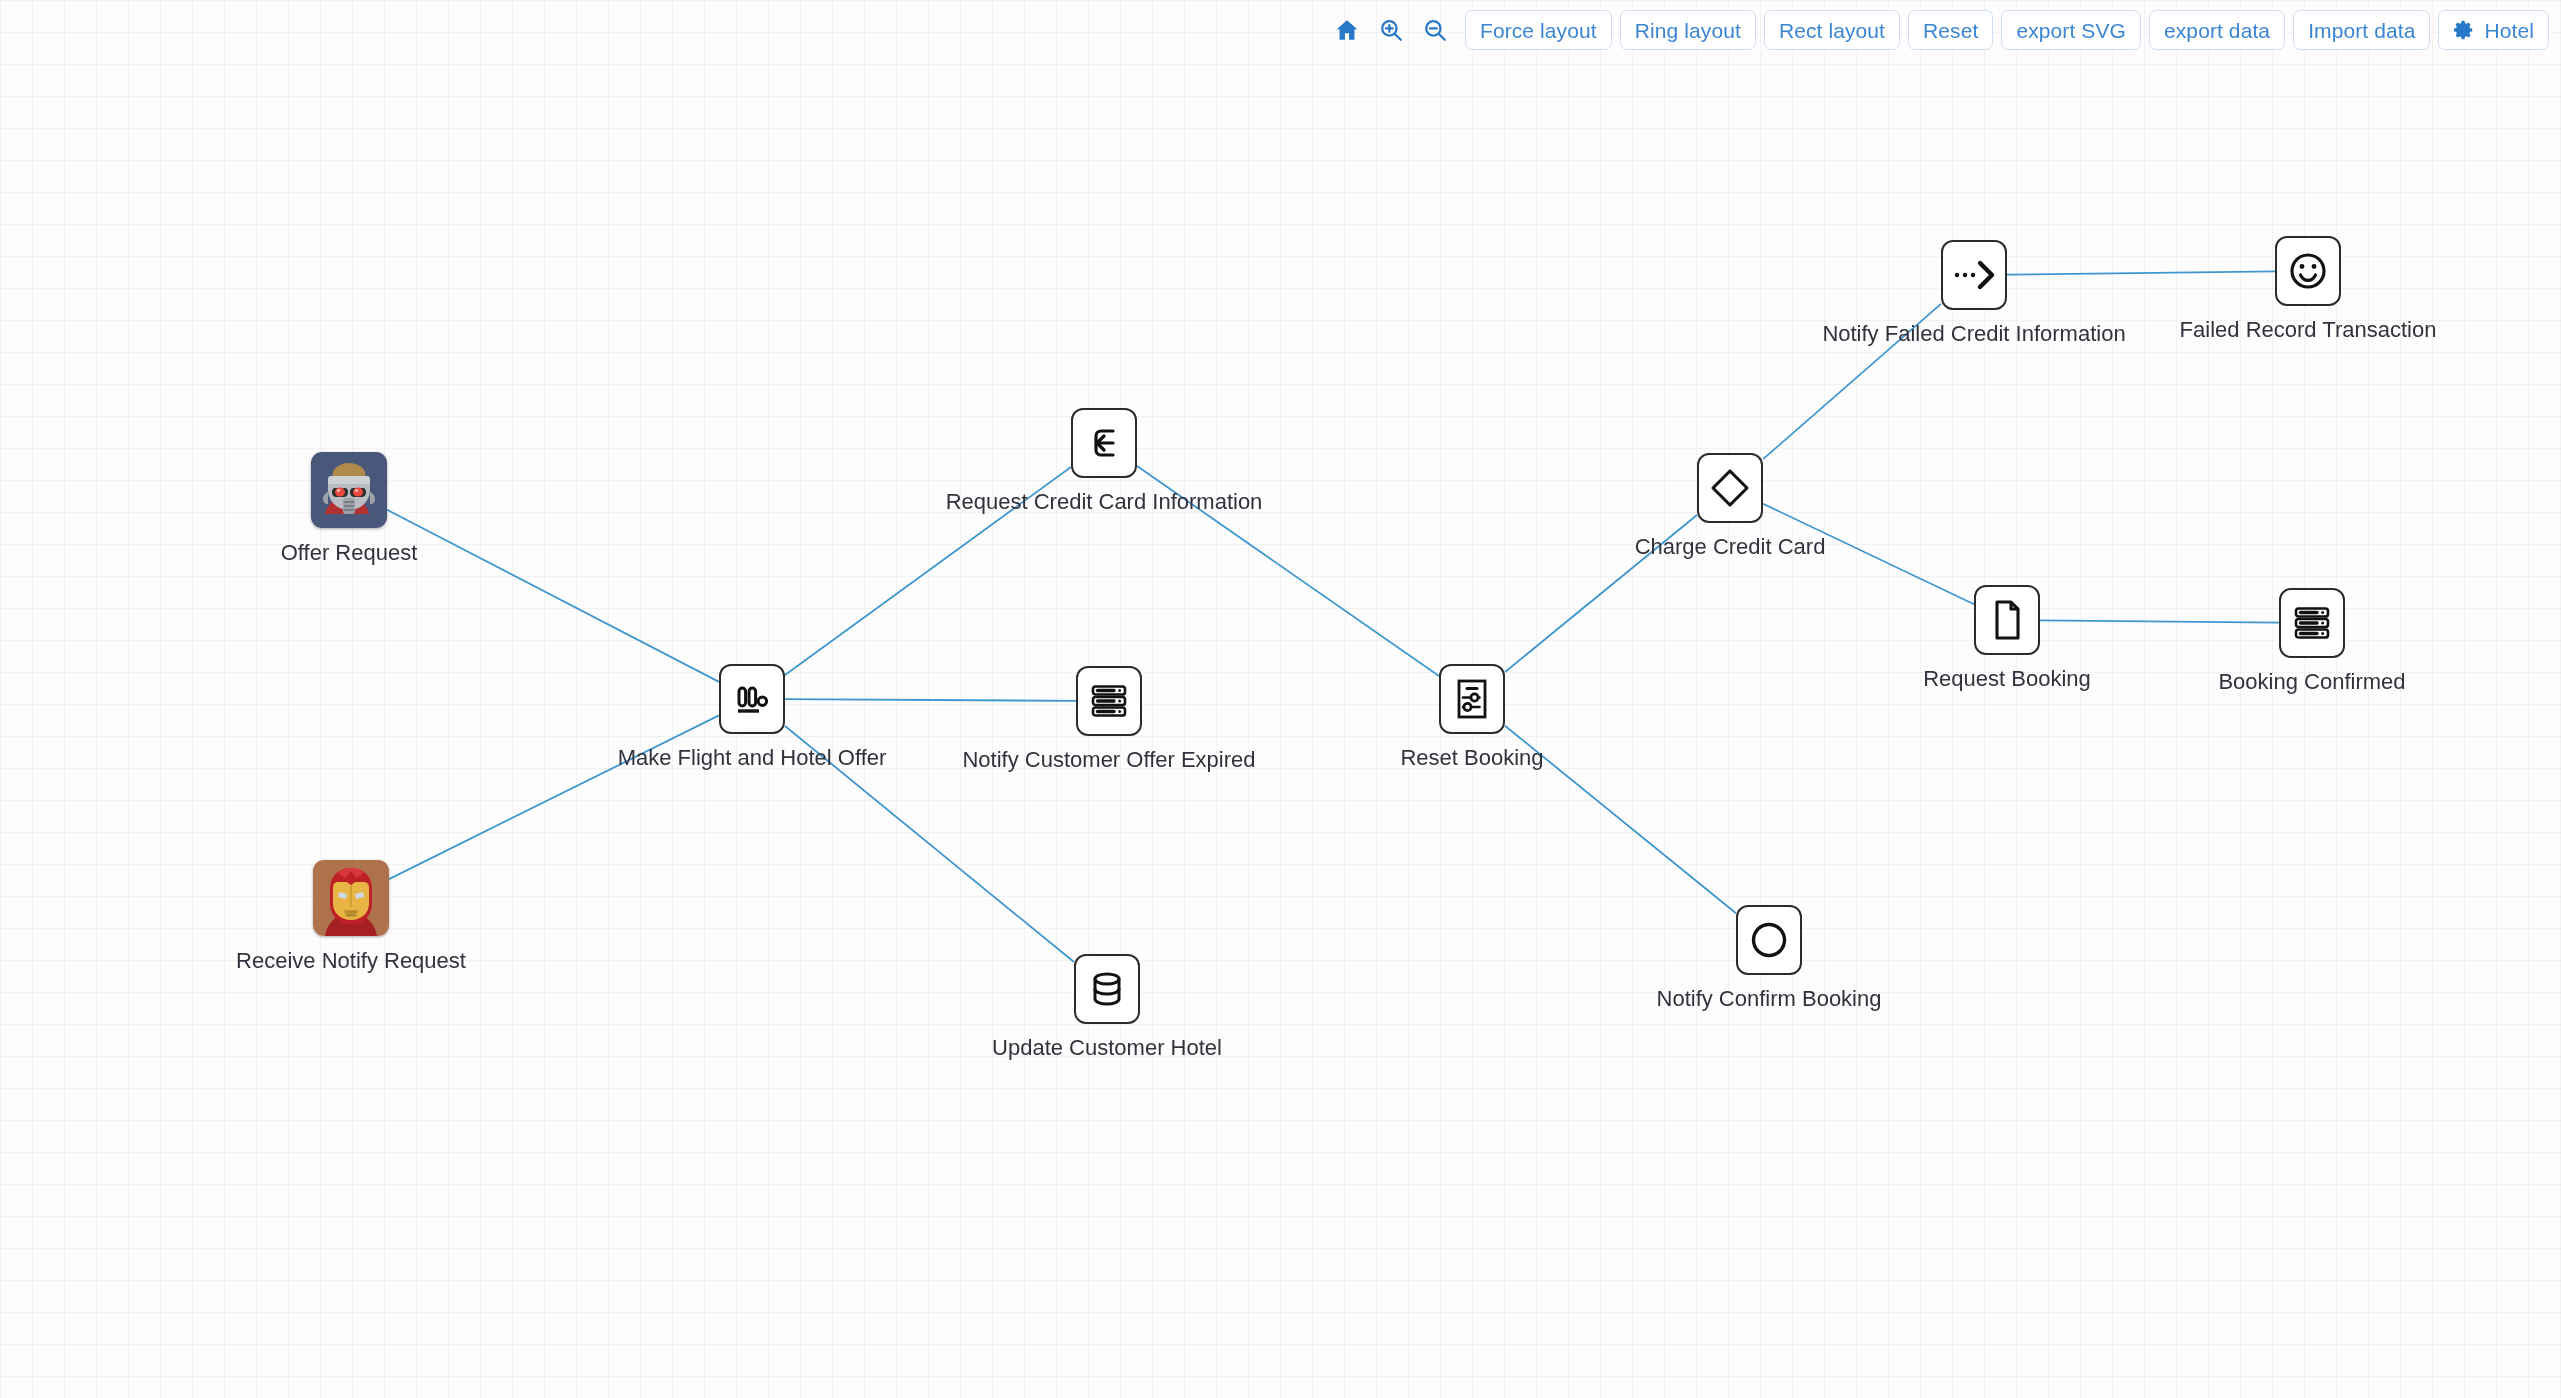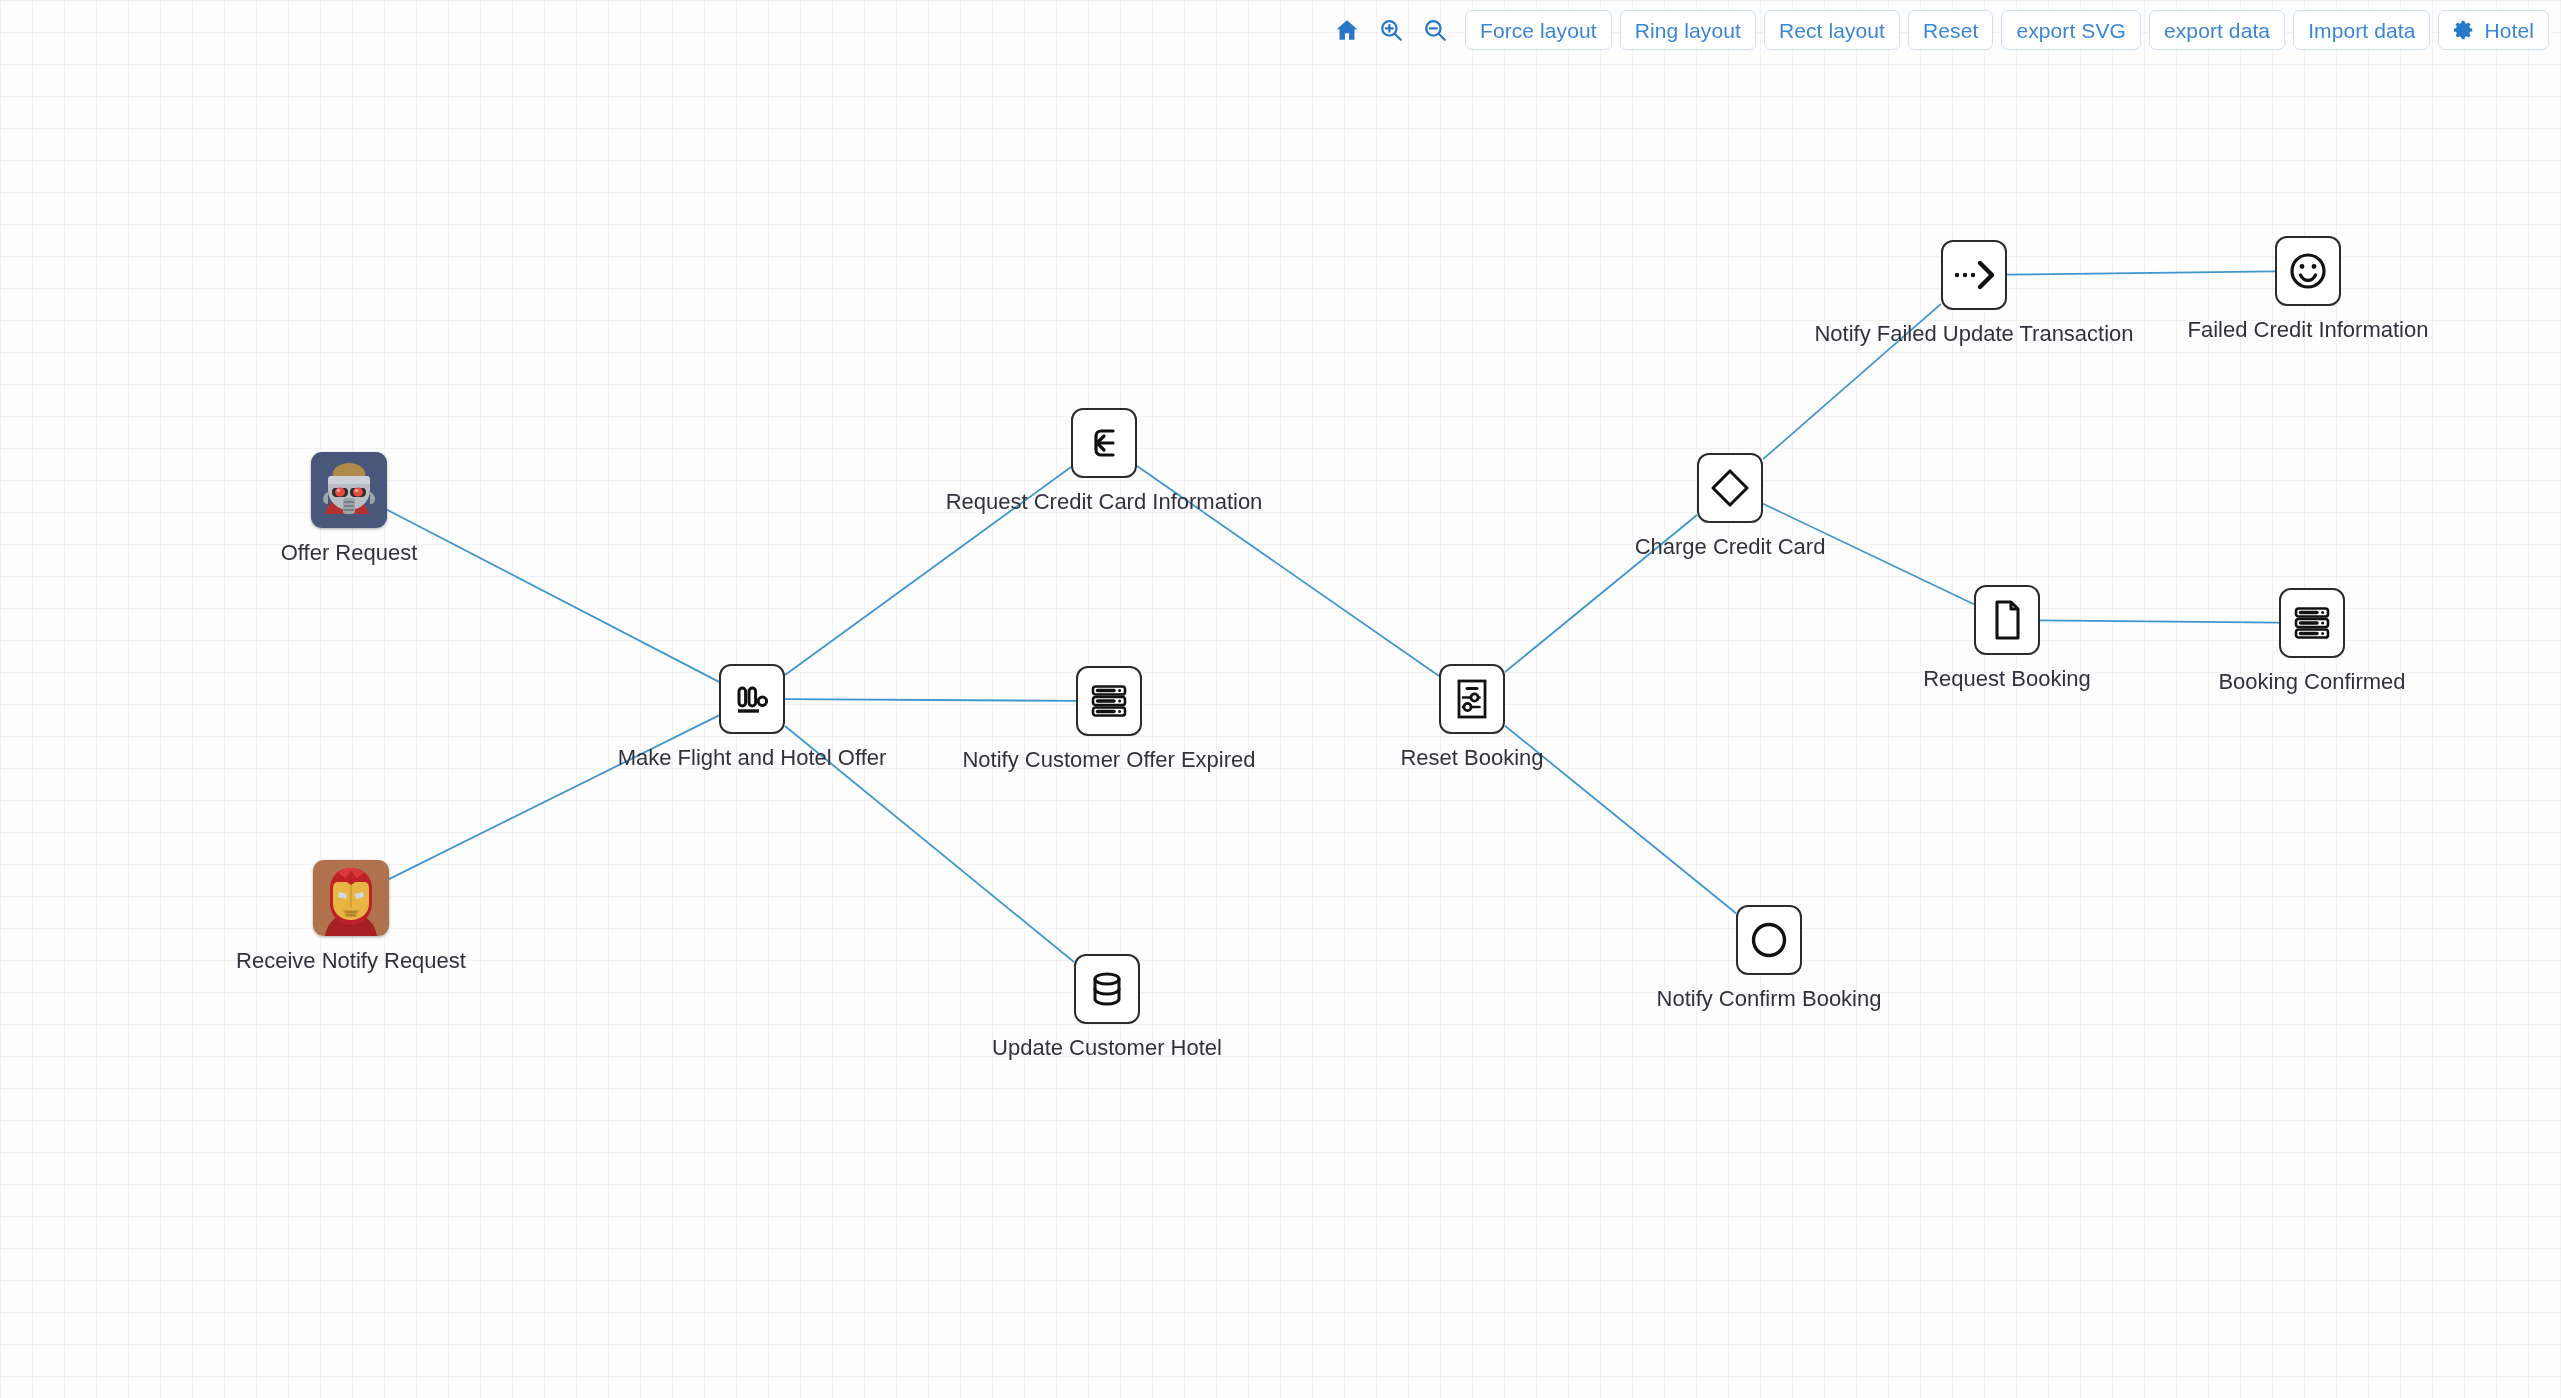--- a/index.html
+++ b/index.html
@@ -296,32 +296,32 @@
         </div>
         <div class="node" style="left: 1974px; top: 275px;">
           <div class="node-box">
             <svg width="46" height="34" viewBox="0 0 46 34" fill="none" stroke="#111">
       <circle cx="6" cy="17" r="2.2" fill="#111" stroke="none"></circle>
       <circle cx="14" cy="17" r="2.2" fill="#111" stroke="none"></circle>
       <circle cx="22" cy="17" r="2.2" fill="#111" stroke="none"></circle>
       <polyline points="29,5 41,17 29,29" stroke-width="4.4" stroke-linecap="round" stroke-linejoin="round"></polyline>
     </svg>
           </div>
-          <div class="node-label">Notify Failed Update Transaction</div>
+          <div class="node-label">Notify Failed Credit Information</div>
         </div>
         <div class="node" style="left: 2308px; top: 271px;">
           <div class="node-box">
             <svg width="44" height="44" viewBox="0 0 44 44" fill="none" stroke="#111" stroke-width="3.2">
       <circle cx="22" cy="22" r="16"></circle>
       <circle cx="16" cy="17.5" r="2.4" fill="#111" stroke="none"></circle>
       <circle cx="28" cy="17.5" r="2.4" fill="#111" stroke="none"></circle>
       <path d="M14.5 26c1.8 3.6 5 5.4 7.5 5.4s5.7-1.8 7.5-5.4" stroke-linecap="round"></path>
     </svg>
           </div>
-          <div class="node-label">Failed Credit Information</div>
+          <div class="node-label">Failed Record Transaction</div>
         </div>
         <div class="node" style="left: 2007px; top: 620px;">
           <div class="node-box">
             <svg width="38" height="44" viewBox="0 0 38 44" fill="none" stroke="#111" stroke-width="3.1" stroke-linejoin="round">
       <path d="M9 4h14l7 7v29H9z"></path>
       <polyline points="23,4 23,11 30,11"></polyline>
     </svg>
           </div>
           <div class="node-label">Request Booking</div>
         </div>

